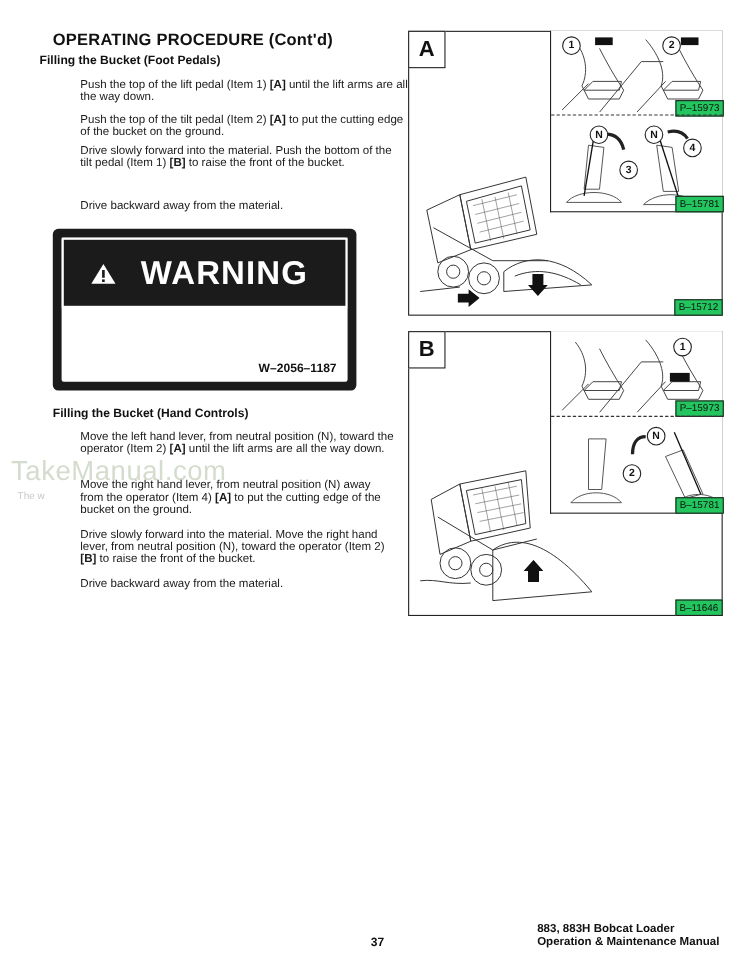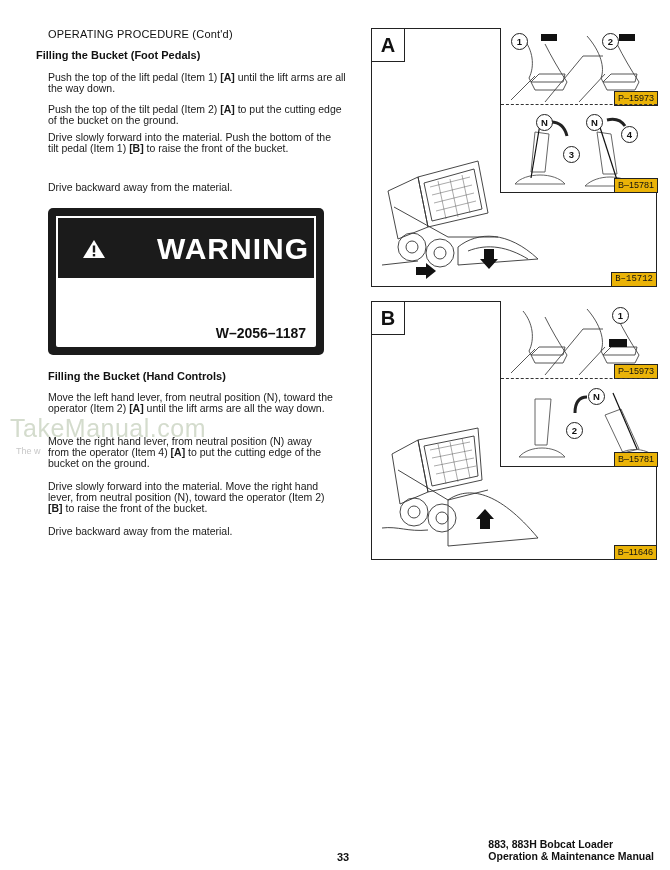--- a/index.html
+++ b/index.html
@@ -1,37 +1,37 @@
 <!DOCTYPE html>
 <html><head>
   <meta charset="utf-8">
   <style>
     html, body { margin:0; padding:0; background:#fff; }
     body { width:670px; height:870px; position:relative; overflow:hidden;
            font-family:"Liberation Sans", sans-serif; color:#111; }
     .abs { position:absolute; }
-    .txt { font-size:10.5px; line-height:11px; color:#1a1a1a; }
-    .h1 { font-size:11px; font-weight:normal; letter-spacing:0.2px; }
+    .txt { font-size:10.5px; line-height:11px; color:#1a1a1a;margin-left:25px; }
+    .h1 { font-size:15px; font-weight:bold; letter-spacing:0.2px; }
     .h2 { font-size:11px; font-weight:bold; }
     .para { width:300px; }
     .para b { font-weight:bold; }
 
     .warn { left:48px; top:208px; width:276px; height:147px; background:#1b1b1b; border-radius:5px; }
     .warn-inner { position:absolute; left:8px; top:8px; width:260px; height:131px; background:#fff; border-radius:2px; }
     .warn-head { position:absolute; left:0; top:0; width:260px; height:64px; background:#1b1b1b; border:2px solid #fff; box-sizing:border-box; }
-    .warn-head-title { position:absolute; left:70px; top:14px; font-size:30px; font-weight:bold; color:#fff; letter-spacing:1px; font-family:"Liberation Sans", sans-serif;margin-left:29px; }
+    .warn-head-title { position:absolute; left:70px; top:14px; font-size:30px; font-weight:bold; color:#fff; letter-spacing:1px; font-family:"Liberation Sans", sans-serif; }
     .warn-tri { position:absolute; left:24px; top:21px; }
     .warn-body { position:absolute; left:7px; top:70px; width:250px; font-size:10.8px; line-height:11.4px; font-weight:bold; color:#111; }
-    .warn-code { position:absolute; right:10px; bottom:6px; font-size:14px; font-weight:bold;margin-top:36px; }
+    .warn-code { position:absolute; right:10px; bottom:6px; font-size:11px; font-weight:bold;margin-top:36px; }
 
     .fig { border:1px solid #222; box-sizing:border-box; background:#fff; }
     .fig-label { position:absolute; left:-1px; top:-1px; width:34px; height:34px; border:1px solid #222; box-sizing:border-box; font-size:20px; font-weight:bold; text-align:center; line-height:32px; background:#fff; }
     .inner { position:absolute; border-left:1px solid #222; border-bottom:1px solid #222; box-sizing:border-box; background:#fff; }
     .dash { position:absolute; left:0; right:0; border-top:1px dashed #333; }
-    .code-box { position:absolute; border:1px solid #222; background:#eab308; font-size:9px; padding:1px 3px; line-height:11px; }
+    .code-box { position:absolute; border:1px solid #222; background:#22c55e; font-size:9px; padding:1px 3px; line-height:11px; }
     .callout { position:absolute; width:15px; height:15px; border:1.3px solid #222; border-radius:50%; background:#fff; font-size:9.5px; font-weight:bold; text-align:center; line-height:15px; }
 
     .watermark { left:10px; top:414px; font-size:25px; color:#b8c5ad; opacity:0.6; letter-spacing:0.5px; }
     .watermark-sub { left:16px; top:446px; font-size:9px; color:#c2c2c2; opacity:0.9; }
 
     .footer-page { left:337px; top:851px; font-size:11px; font-weight:bold; }
     .footer-title { right:16px; top:838px; font-size:10.5px; font-weight:bold; text-align:left; line-height:12px; }
   </style>
 </head>
 <body>
@@ -139,21 +139,21 @@
       <path d="M52 40 L92 30 M54 48 L94 38 M56 56 L96 46 M58 64 L98 54"></path>
       <path d="M60 34 L68 72 M72 32 L80 70 M84 28 L92 66"></path>
     </g>
   </svg>
   <svg class="abs" style="left:44px;top:234px;" width="20" height="16" viewBox="0 0 20 16">
     <path d="M0 4 L10 4 L10 0 L20 8 L10 16 L10 12 L0 12 Z" fill="#111"></path>
   </svg>
   <svg class="abs" style="left:108px;top:220px;" width="18" height="20" viewBox="0 0 18 20">
     <path d="M4 0 L14 0 L14 10 L18 10 L9 20 L0 10 L4 10 Z" fill="#111"></path>
   </svg>
-  <div class="code-box" style="right:-1px;bottom:-1px;font-family:Liberation Mono, monospace;">B–15712</div>
+  <div class="code-box" style="right:-1px;bottom:-1px;">B–15712</div>
 </div>
 
 <div class="abs fig" style="left:371px;top:301px;width:286px;height:259px;">
   <div class="fig-label">B</div>
 
   <div class="inner" style="left:128px;top:-1px;width:157px;height:166px;">
     <svg class="abs" style="left:4px;top:2px;" width="148" height="72" viewBox="0 0 148 72">
       <g fill="none" stroke="#444" stroke-width="0.9">
         <path d="M18 8 C28 20 30 36 24 48 L30 60 L58 60 L62 52 C54 40 46 26 40 14"></path>
         <path d="M26 52 L58 52 L60 44 L34 44 Z"></path>
@@ -201,17 +201,17 @@
       <path d="M52 30 L92 22 M54 38 L94 30 M56 46 L96 38 M58 54 L98 46"></path>
       <path d="M60 24 L68 64 M72 22 L80 62 M84 18 L92 58"></path>
     </g>
   </svg>
   <svg class="abs" style="left:104px;top:207px;" width="18" height="20" viewBox="0 0 18 20">
     <path d="M4 20 L14 20 L14 10 L18 10 L9 0 L0 10 L4 10 Z" fill="#111"></path>
   </svg>
   <div class="code-box" style="right:-1px;bottom:-1px;">B–11646</div>
 </div>
 
-<div class="abs footer-page">33</div>
+<div class="abs footer-page">37</div>
 <div class="abs footer-title">
   <div>883, 883H Bobcat Loader</div>
   <div>Operation &amp; Maintenance Manual</div>
 </div>
 
 </body></html>

